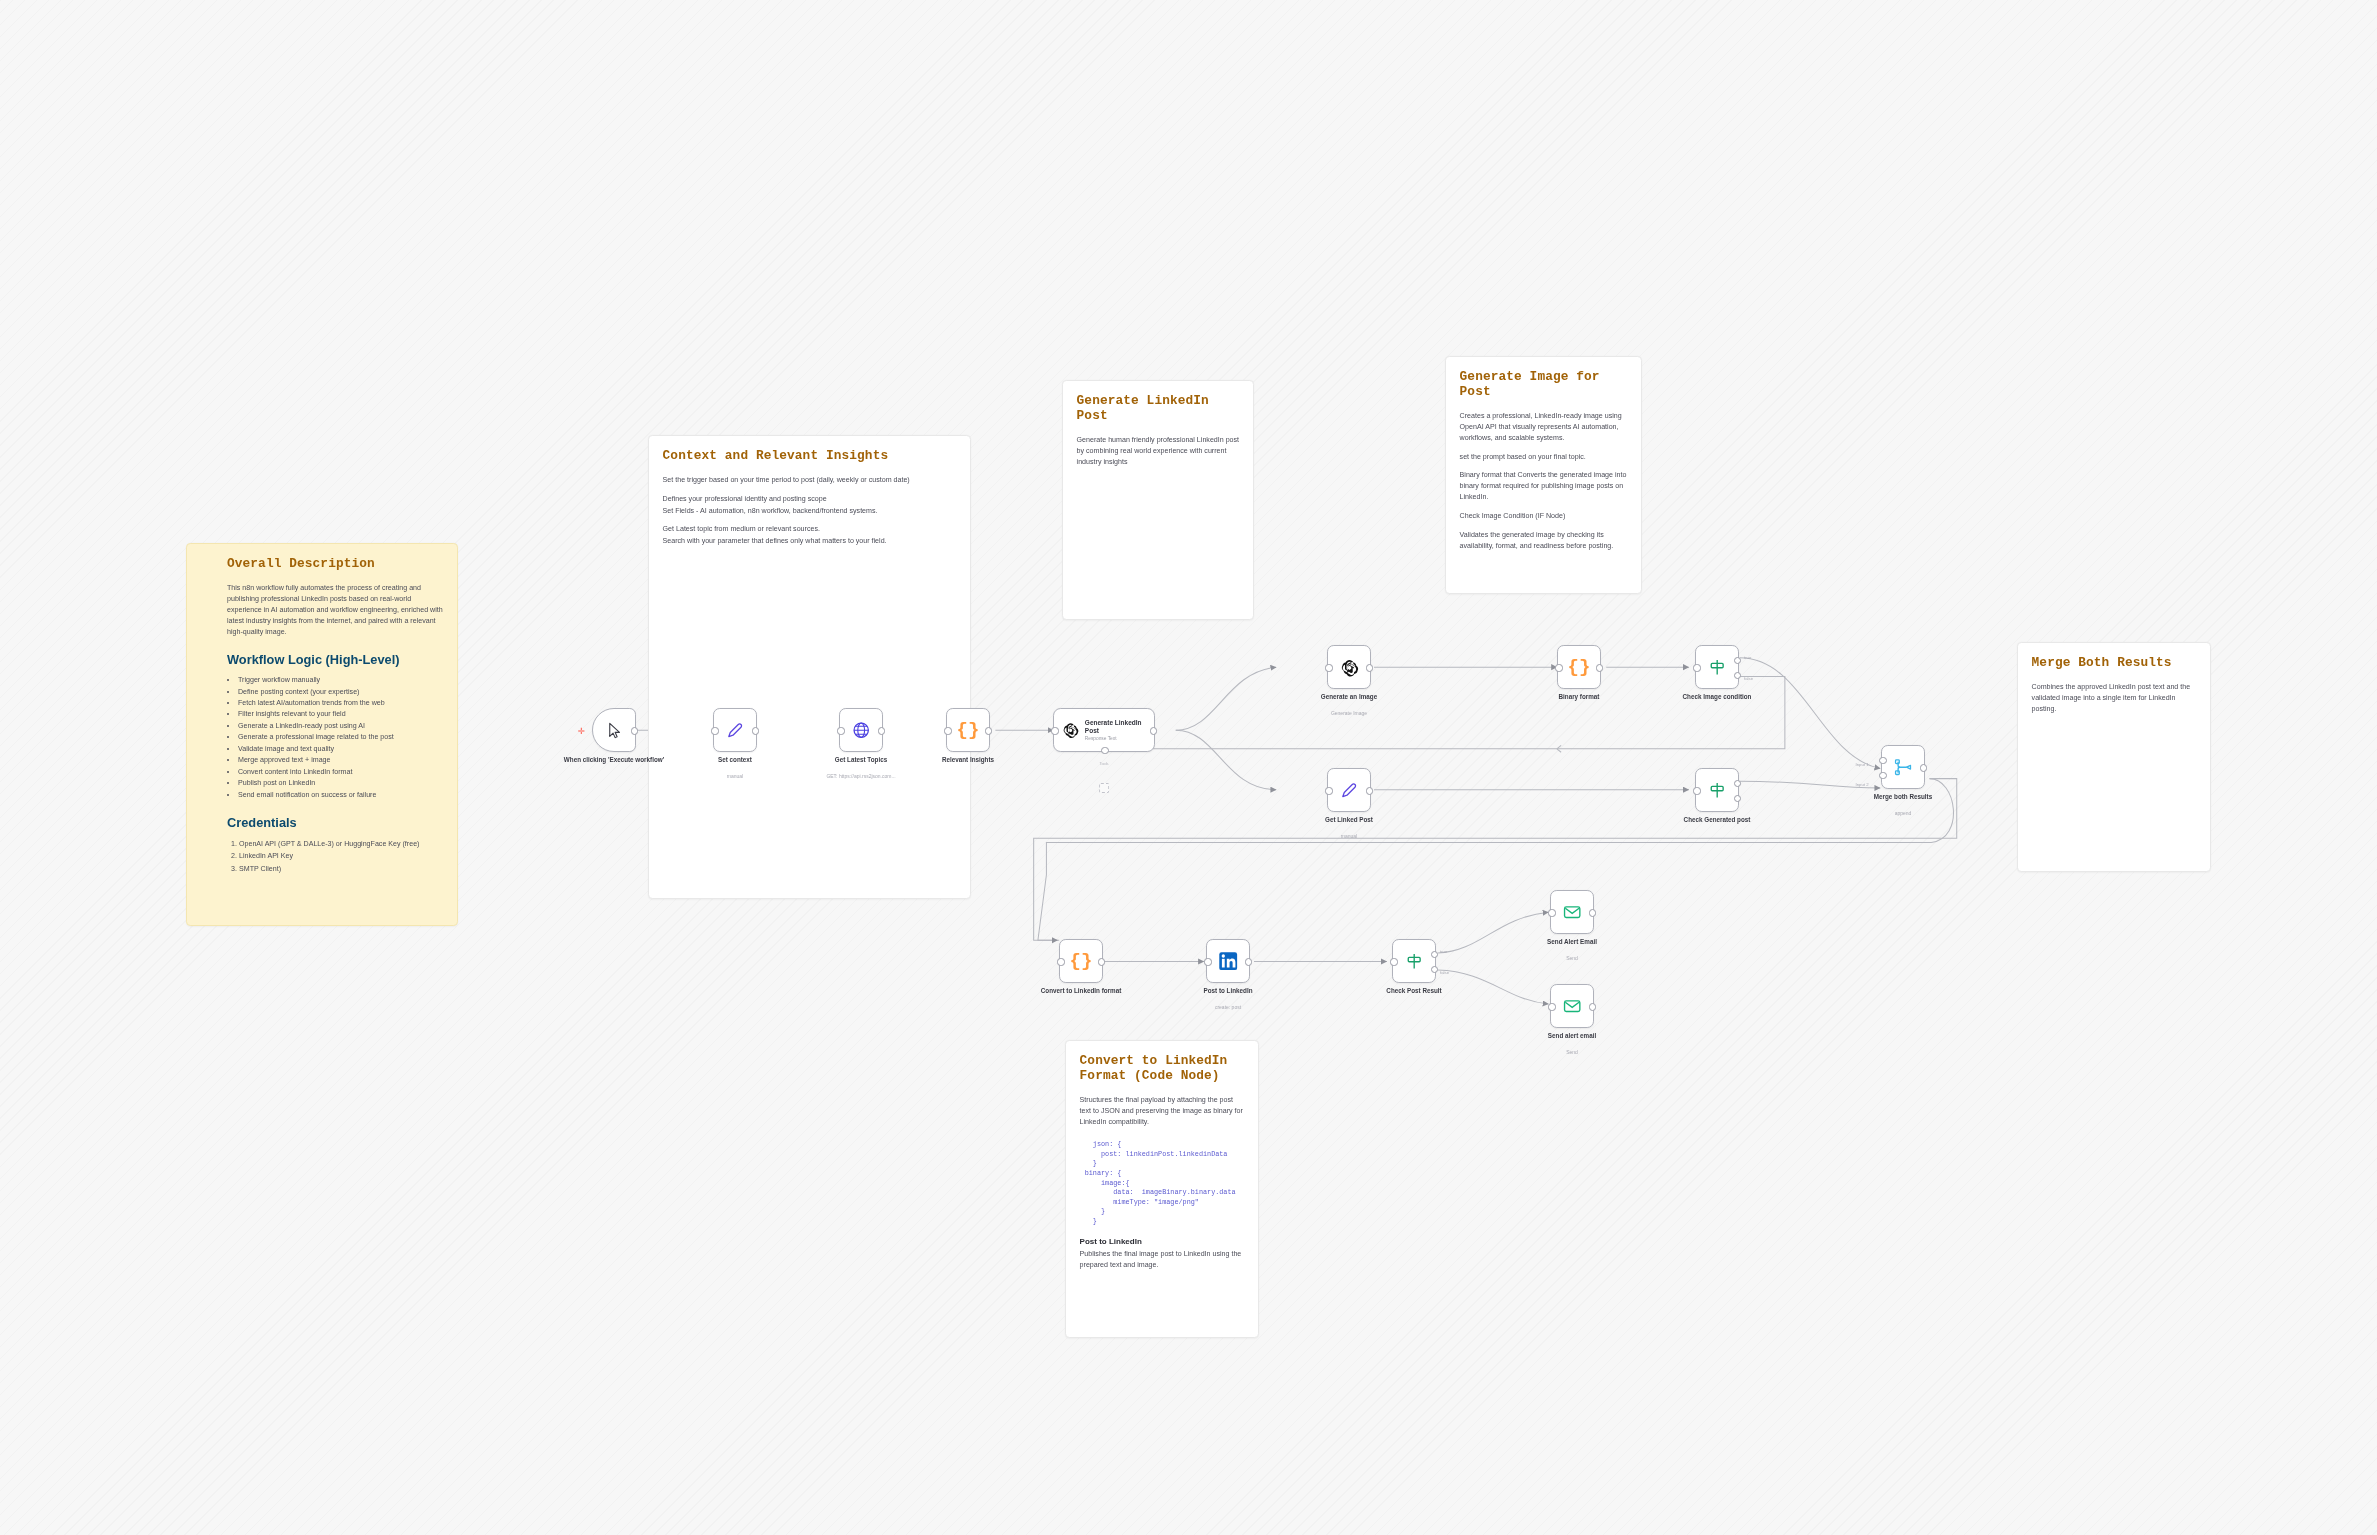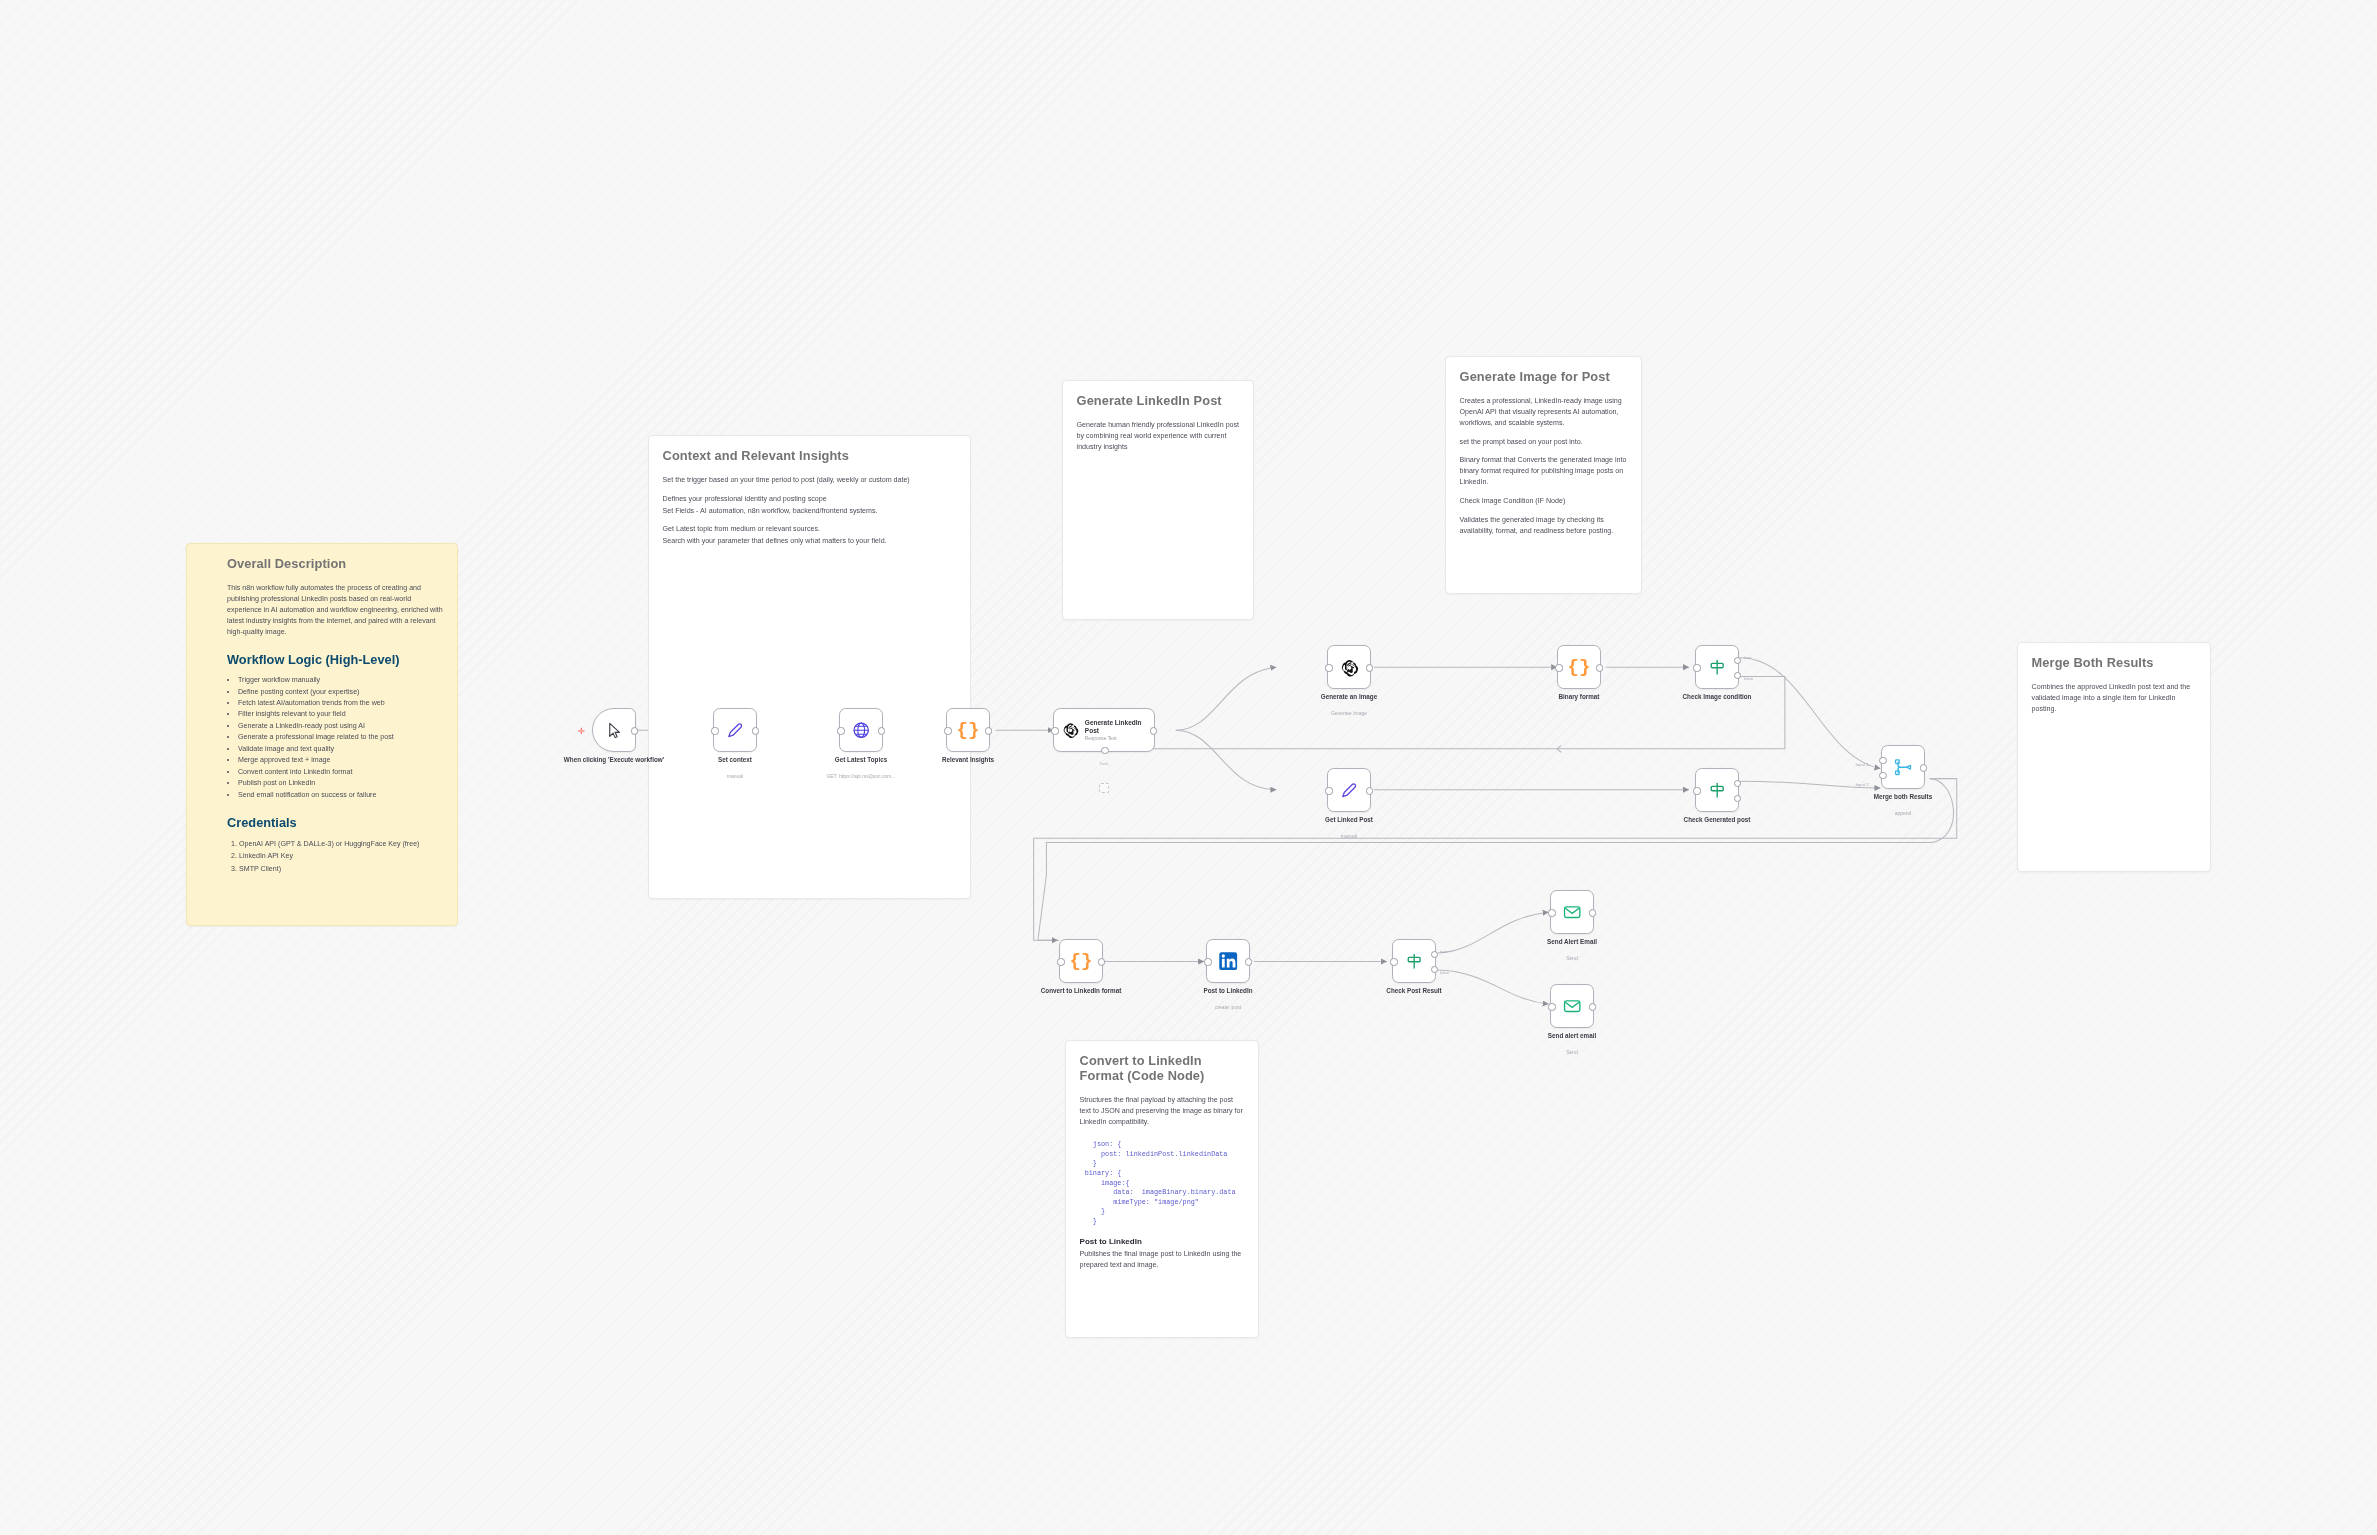--- a/index.html
+++ b/index.html
@@ -11,21 +11,21 @@
     color:#30313a;
     position:relative;
   }
   #canvas{position:absolute;inset:0;}
   svg.edges{position:absolute;left:0;top:0;width:2377px;height:1536px;pointer-events:none;}
 
   
   .note{position:absolute;box-sizing:border-box;border-radius:4.3px;padding:12px 13.6px;
         background:#ffffff;border:0.9px solid #e8e8e8;box-shadow:0 0.9px 1.7px rgba(0,0,0,.04);}
   .note.yellow{background:#fdf3cf;border:0.9px solid #f4e6b0;}
-  .note h2{margin:0 0 12px 0;font-size:12.8px;font-weight:700;letter-spacing:0.1px;color:#737373;}
+  .note h2{margin:0 0 12px 0;font-size:12.8px;font-weight:700;letter-spacing:0.1px;color:#a16207;font-family:Liberation Mono, monospace;}
   .note h3{margin:13.6px 0 8.5px 0;font-size:12.8px;font-weight:700;color:#0c4a6e;}
   .note h4{margin:10.2px 0 3.4px 0;font-size:8px;font-weight:700;color:#2b2c34;}
   .note p{margin:0 0 7.7px 0;font-size:7.1px;line-height:1.55;color:#4b4c57;}
   .note p.tight{margin-bottom:0.9px;}
   .note ul{margin:3.4px 0 0 0;padding-left:11px;}
   .note li{font-size:7.1px;line-height:1.62;color:#4b4c57;}
   .note ol{margin:3.4px 0 0 0;padding-left:12px;}
   .note ol li{font-size:7.1px;line-height:1.7;}
   .note pre{margin:12px 0 10.2px 5.1px;font-family:"Liberation Mono",monospace;font-size:6.8px;
             line-height:1.42;color:#5b5ad0;white-space:pre;}
@@ -138,21 +138,21 @@
   </div>
 
   <div class="note" style="left:1062px;top:380px;width:192px;height:240px;">
     <h2>Generate LinkedIn Post</h2>
     <p>Generate human friendly professional LinkedIn post by combining real world experience with current industry insights</p>
   </div>
 
   <div class="note" style="left:1445px;top:356px;width:197px;height:238px;">
     <h2>Generate Image for Post</h2>
     <p>Creates a professional, LinkedIn-ready image using OpenAI API that visually represents AI automation, workflows, and scalable systems.</p>
-    <p>set the prompt based on your post into.</p>
+    <p>set the prompt based on your final topic.</p>
     <p>Binary format that Converts the generated image into binary format required for publishing image posts on LinkedIn.</p>
     <p>Check Image Condition (IF Node)</p>
     <p>Validates the generated image by checking its availability, format, and readiness before posting.</p>
   </div>
 
   <div class="note" style="left:2017px;top:642px;width:194px;height:230px;">
     <h2>Merge Both Results</h2>
     <p>Combines the approved LinkedIn post text and the validated image into a single item for LinkedIn posting.</p>
   </div>
 

